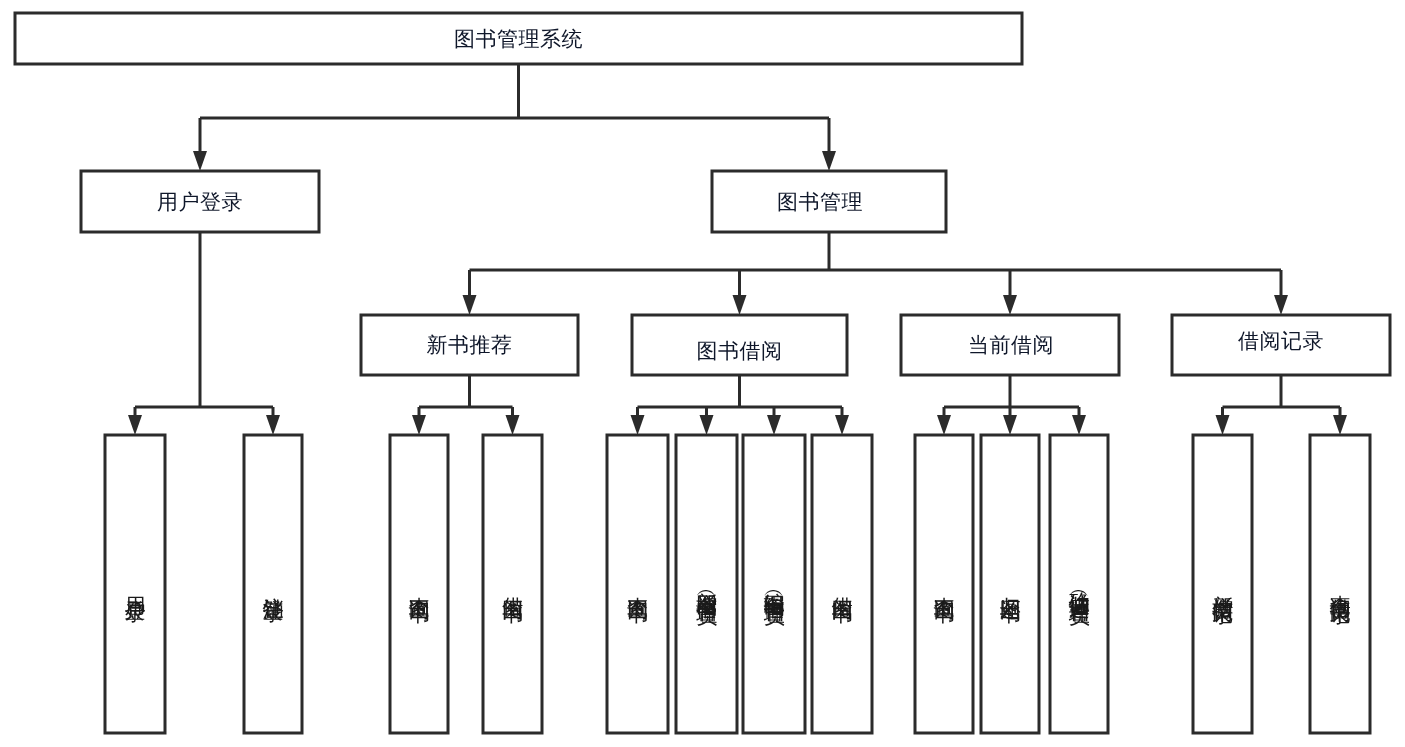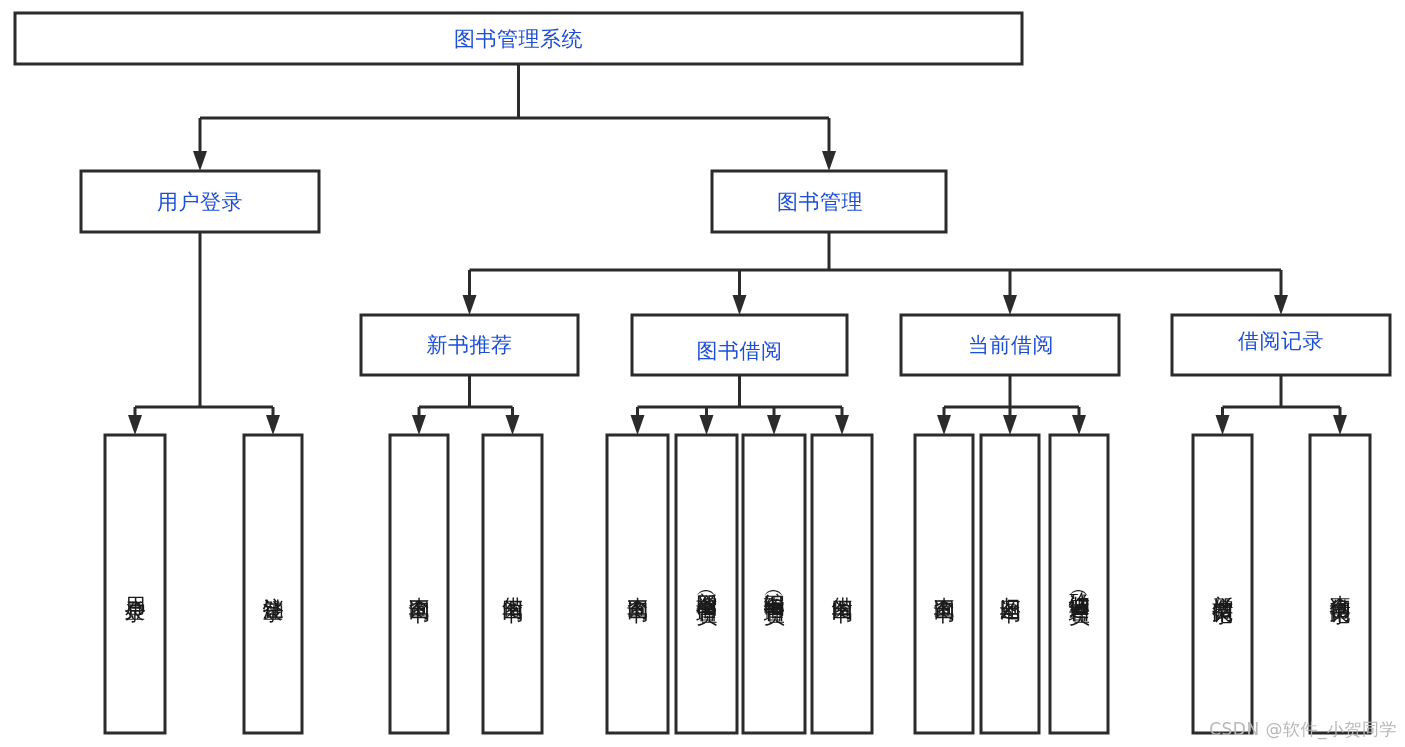--- a/index.html
+++ b/index.html
@@ -43,21 +43,21 @@
   }
   .arrow-head {
     fill: #2b2b2b;
     stroke: none;
   }
   .node-label {
     position: absolute;
     display: flex;
     align-items: center;
     justify-content: center;
-    color: #1d4ed8;
+    color: #0f172a;
     font-size: 21px;
     font-family: "DejaVu Sans", "Liberation Sans", sans-serif;
     letter-spacing: 0.5px;
     white-space: nowrap;
     pointer-events: none;
   }
   .leaf-label {
     position: absolute;
     display: flex;
     align-items: center;
@@ -182,14 +182,13 @@
       <div class="leaf-label" style="left: 676px; top: 441px; width: 61px; height: 286px;">新增图书（管理员）</div>
       <div class="leaf-label" style="left: 743px; top: 441px; width: 62px; height: 286px;">编辑图书（管理员）</div>
       <div class="leaf-label" style="left: 812px; top: 441px; width: 60px; height: 286px;">借阅图书</div>
       <div class="leaf-label" style="left: 915px; top: 441px; width: 58px; height: 286px;">查询图书</div>
       <div class="leaf-label" style="left: 981px; top: 441px; width: 58px; height: 286px;">归还图书</div>
       <div class="leaf-label" style="left: 1050px; top: 441px; width: 58px; height: 286px;">确认归还（管理员）</div>
       <div class="leaf-label" style="left: 1193px; top: 441px; width: 59px; height: 286px;">新增借阅记录</div>
       <div class="leaf-label" style="left: 1310px; top: 441px; width: 60px; height: 286px;">查询借阅记录</div>
     </div>
 
-  <div class="watermark">CSDN @软件_小贺同学</div>
 </div>
 
 </body></html>

